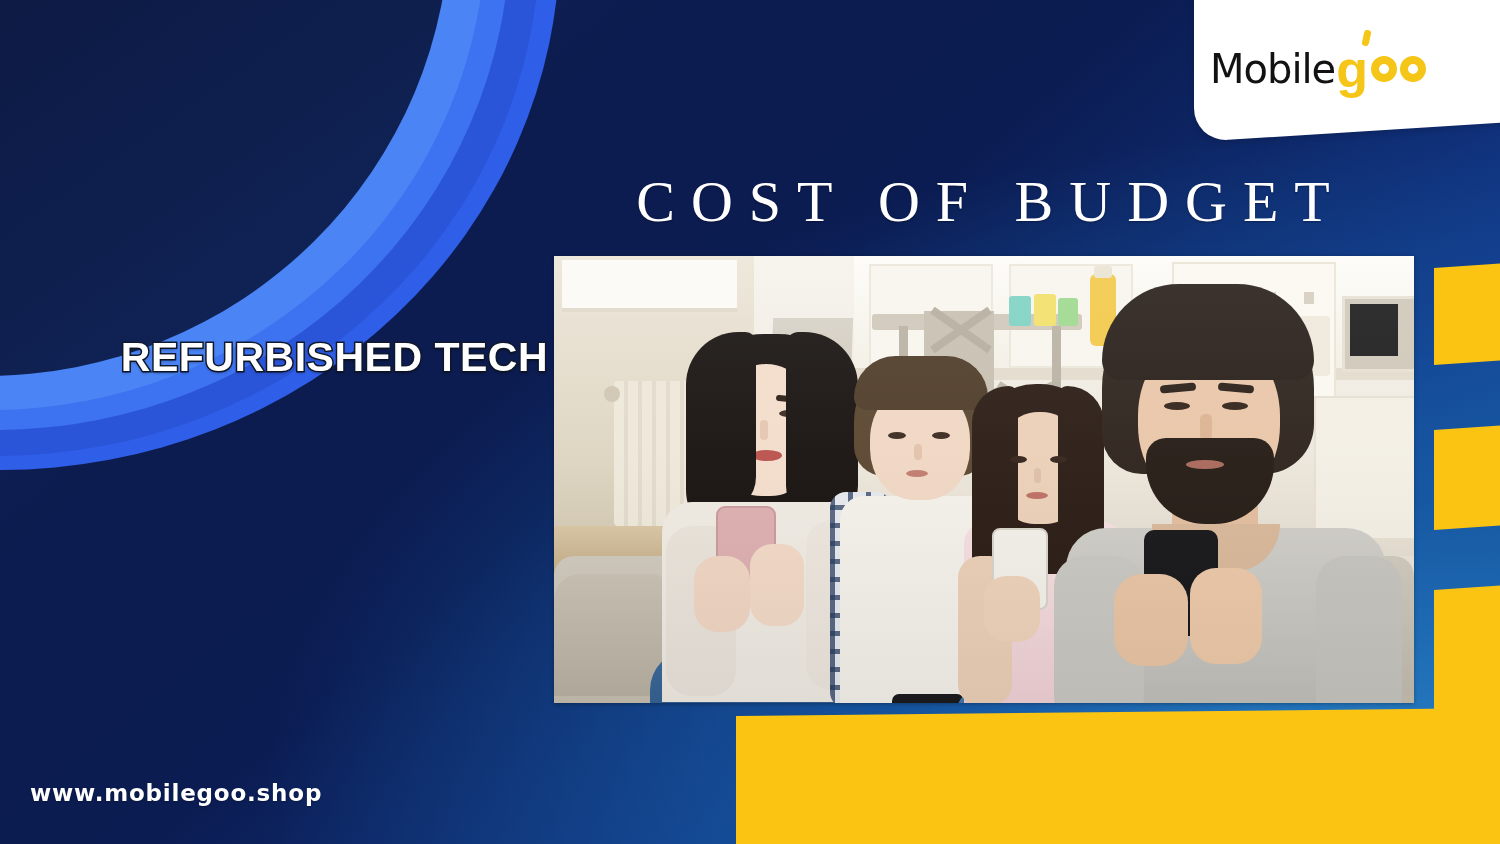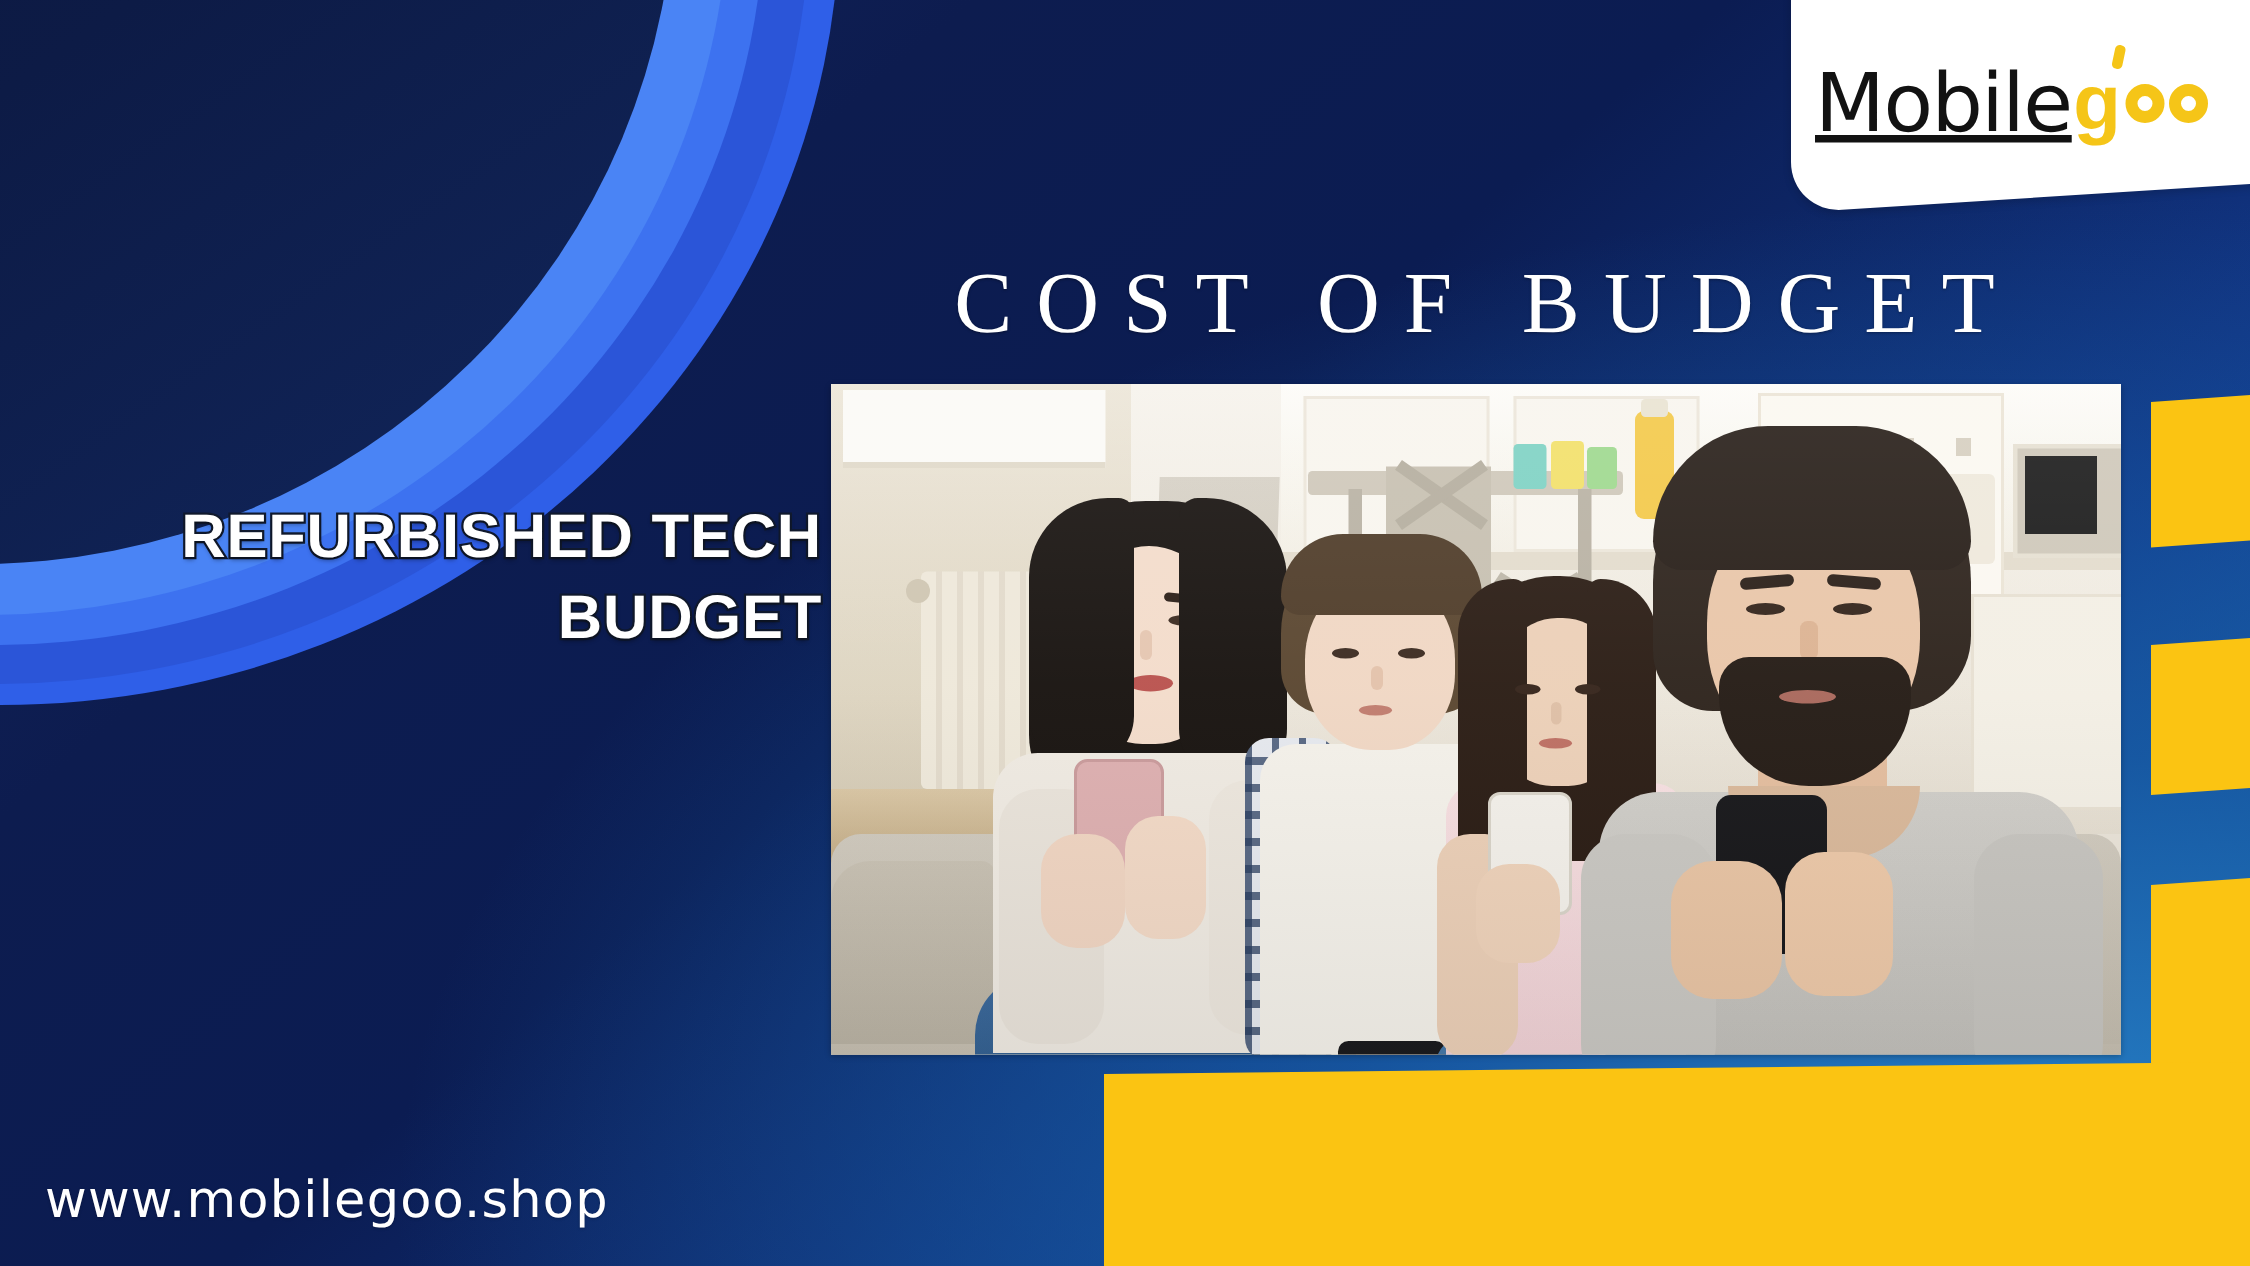--- a/index.html
+++ b/index.html
@@ -31,23 +31,22 @@
     transform:skewY(-3.6deg);
     transform-origin:left bottom;
     box-shadow:0 2px 6px rgba(0,0,0,.18);
   }
   #logo-inner{
     position:absolute;left:1210px;top:26px;width:300px;height:86px;
     display:flex;align-items:center;justify-content:flex-start;
   }
   .logo-word{
     font-family:"DejaVu Sans", sans-serif;
-    font-size:54px;letter-spacing:-1px;color:#121212;font-weight:400;
+    font-size:40px;letter-spacing:-1px;color:#121212;font-weight:400;
     line-height:1;
-    text-decoration:underline;
   }
   .logo-g{
     position:relative;display:inline-block;color:#f5c518;font-weight:700;
     font-size:52px;line-height:1;margin-left:1px;
   }
   .goo-o{
     display:inline-block;width:26px;height:26px;border-radius:50%;
     border:8px solid #f5c518;box-sizing:border-box;margin-left:3px;
     vertical-align:-2px;
   }
@@ -236,21 +235,21 @@
   #yellow-block-2{position:absolute;left:1434px;top:430px;width:80px;height:100px;
     background:#fbc412;transform:skewY(-4deg);transform-origin:left top;}
   #yellow-block-3{position:absolute;left:1434px;top:590px;width:80px;height:270px;
     background:#fbc412;transform:skewY(-4deg);transform-origin:left top;}
   #yellow-bottom{position:absolute;left:736px;top:716px;width:770px;height:140px;
     background:#fbc412;transform:skewY(-.6deg);transform-origin:left top;}
 
   
   #site-url{
     position:absolute;left:30px;top:780px;
-    color:#ffffff;font-size:34px;font-weight:400;letter-spacing:.8px;
+    color:#ffffff;font-size:23px;font-weight:700;letter-spacing:.8px;
     font-family:"DejaVu Sans", sans-serif;
     text-shadow:0 1px 2px rgba(0,0,0,.25);
   }
 </style>
 </head>
 <body>
 
 <div id="stage">
 
   <div class="arcwrap">
@@ -266,21 +265,20 @@
     <span class="logo-word">Mobile</span>
       <span class="logo-g"><span>g</span><span class="g-dot"></span></span>
       <span class="goo-o"></span>
       <span class="goo-o"></span>
   </div>
 
   <div id="cost-of-living">COST OF BUDGET</div>
 
   <div id="headline">
     <div>REFURBISHED TECH</div>
-    <div>BUDGET</div>
   </div>
 
   <div id="photo">
     <div class="ph bg-wall"></div>
     <div class="ph bg-leftwall"></div>
     <div class="ph win"></div>
     <div class="ph radiator"></div>
     <div class="ph rad-pipe"></div>
     <div class="ph floor"></div>
     <div class="ph counter"></div>

